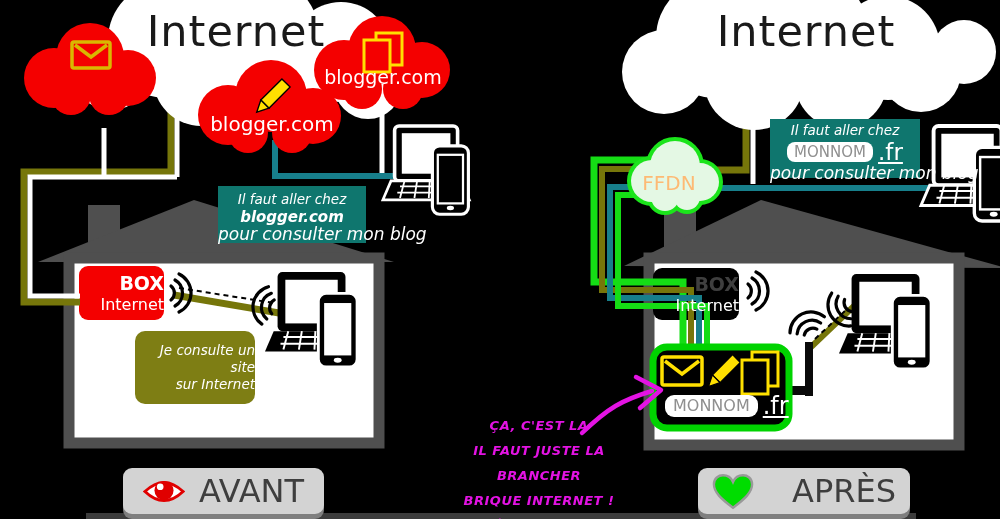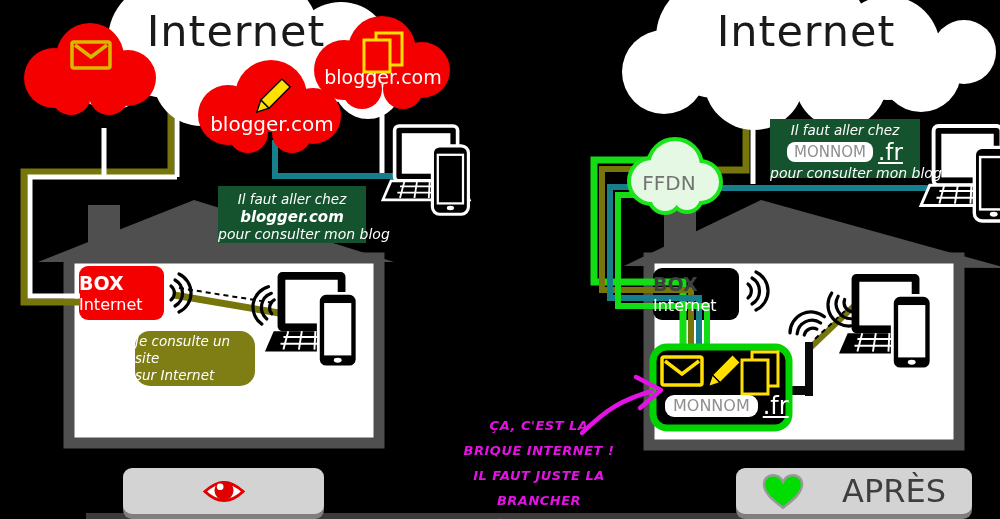--- a/index.html
+++ b/index.html
@@ -2,34 +2,34 @@
 <html><head>
 <meta charset="utf-8">
 <style>
   html,body{margin:0;padding:0;background:#000;}
   .stage{position:relative;width:1000px;height:519px;background:#000;overflow:hidden;
          font-family:"DejaVu Sans","Liberation Sans",sans-serif;margin-left:16px;}
   .stage svg.base{position:absolute;left:0;top:0;z-index:1;}
   .txt{position:absolute;z-index:2;}
   .internet-title{font-size:43px;color:#1a1a1a;text-align:center;letter-spacing:1px;}
   .cloudlabel{text-align:center;color:#fff;font-size:20px;}
-  .ffdnlabel{text-align:center;color:#737373;font-size:20px;}
-  .speech{background:#14532d;color:#fff;text-align:center;font-style:italic;padding-top:5px;box-sizing:border-box;}
+  .ffdnlabel{text-align:center;color:#fdba74;font-size:20px;}
+  .speech{background:#0f766e;color:#fff;text-align:center;font-style:italic;padding-top:5px;box-sizing:border-box;}
   .speech .l1{font-size:13.5px;line-height:17px;}
   .speech .l2{font-size:15px;font-weight:bold;line-height:18px;}
-  .speech .l3{font-size:14px;line-height:16px;white-space:nowrap;}
+  .speech .l3{font-size:17px;line-height:16px;white-space:nowrap;}
   .speech .nrow{display:flex;align-items:center;justify-content:center;gap:5px;font-style:normal;height:26px;}
   .pill{background:#fff;color:#8f8f8f;border-radius:8px;padding:0 7px;font-size:15px;line-height:20px;}
   .tld{color:#fff;font-size:23px;text-decoration:underline;}
-  .boxtxt{text-align:left;color:#fff;}
+  .boxtxt{text-align:right;color:#fff;}
   .boxtxt .t{font-weight:bold;font-size:19px;line-height:23px;}
   .boxtxt .s{font-size:16px;line-height:20px;}
   .boxtxt.dark .t{color:#3f3f3f;}
-  .caption{background:#7e7e14;color:#fff;font-style:italic;font-size:13.5px;text-align:left;
-           line-height:17px;padding:2px 0;border-radius:15px;}
+  .caption{background:#7e7e14;color:#fff;font-style:italic;font-size:13.5px;text-align:right;
+           line-height:17px;padding:11px 0;border-radius:10px;}
   .brickrow{display:flex;align-items:center;gap:5px;}
   .brickrow .pill{font-size:16px;padding:1px 8px;border-radius:9px;}
   .brickrow .tld{font-size:24px;}
   .note{color:#e313e3;font-weight:bold;font-style:italic;font-size:13px;line-height:25px;
         text-align:center;letter-spacing:.5px;}
   .badge{position:absolute;top:468px;height:46px;z-index:2;background:#d3d3d3;border-radius:9px;
          display:flex;align-items:center;justify-content:center;gap:14px;color:#3e3e3e;
          font-size:32px;box-shadow:0 5px 0 #7f7f7f;}
 </style>
 </head>
@@ -246,33 +246,34 @@
   <div>sur Internet</div>
 </div>
 
 <div class="txt brickrow" style="left:649px;top:392px;">
   <span class="pill">MONNOM</span>
   <span class="tld">.fr</span>
 </div>
 
 <div class="txt note" style="left:418px;top:413px;width:210px;">
   <div>ÇA, C'EST LA</div>
+  <div>IL FAUT JUSTE LA BRANCHER</div>
   <div>BRIQUE INTERNET !</div>
-  <div>IL FAUT JUSTE LA BRANCHER</div>
   <div>À LA BOX :)</div>
 </div>
 
 <div class="badge" style="left:107px;width:201px;">
   <svg width="42" height="33" viewBox="0 0 44 34">
     <path d="M2 17 Q 22 -2 42 17 Q 22 36 2 17 Z" fill="#fff" stroke="#e00000" stroke-width="3"></path>
     <circle cx="22" cy="16" r="10" fill="#e00000"></circle>
     <circle cx="18" cy="12" r="3.5" fill="#fff"></circle>
   </svg>
-</div>
-
-<div class="badge" style="left:720px;width:236px;gap:38px;">
+  <span>AVANT</span>
+</div>
+
+<div class="badge" style="left:682px;width:212px;gap:38px;">
   <svg width="42" height="37" viewBox="0 0 44 38">
     <path d="M22 36 C 10 27 2 20 2 11.5 C 2 5 7 2 11.5 2 C 16 2 20 4.5 22 9 C 24 4.5 28 2 32.5 2 C 37 2 42 5 42 11.5 C 42 20 34 27 22 36 Z" fill="#00dd00" stroke="#999" stroke-width="2.5"></path>
   </svg>
   <span>APRÈS</span>
 </div>
 
 </div>
 
 </body></html>

